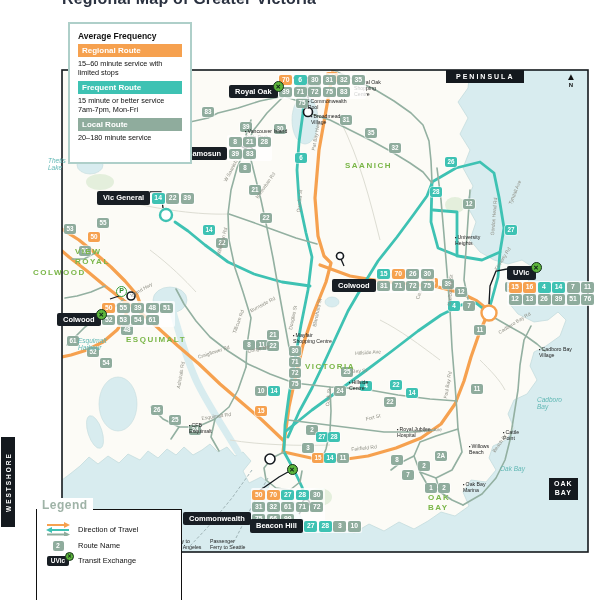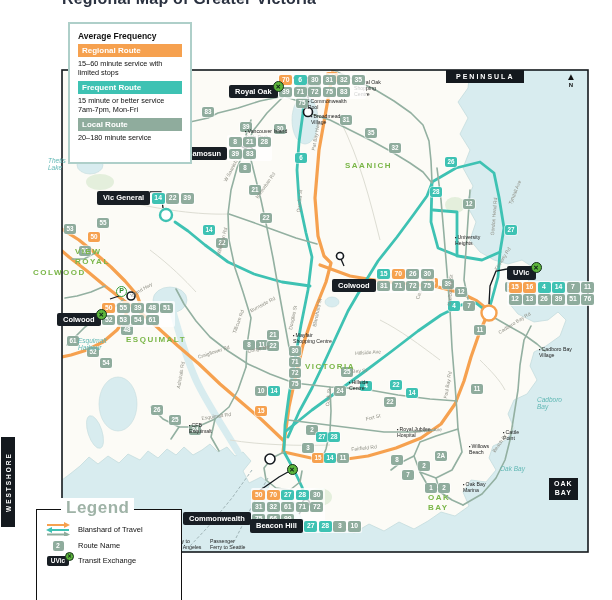--- a/index.html
+++ b/index.html
@@ -55,22 +55,22 @@
   .tab-right{letter-spacing:1px;padding:2px 5px;white-space:pre-line;text-align:center;line-height:1.25;}
   .tab-left{left:1px;top:437px;width:14px;height:90px;padding:0;display:flex;align-items:center;
        justify-content:center;writing-mode:vertical-rl;transform:rotate(180deg);font-size:6.5px;letter-spacing:2px;}
   #compass{position:absolute;left:566px;top:72px;color:#111;text-align:center;line-height:1;z-index:15;}
   #compass .arr{font-size:10px;}
   #compass .n{font-size:6px;font-weight:bold;}
 
   
   .legend{position:absolute;left:36px;top:509px;width:146px;height:100px;border:1.5px solid #111;
        background:#fff;padding:12px 8px 4px;z-index:30;box-sizing:border-box;}
-  .legend-title{position:absolute;top:-12px;left:24px;background:#fff;padding:0 5px;color:#9FB3A7;
-       font-size:17px;letter-spacing:.5px;font-weight:bold;}
+  .legend-title{position:absolute;top:-12px;left:0;background:#fff;padding:0 5px;color:#9FB3A7;
+       font-size:12px;letter-spacing:.5px;font-weight:bold;}
   .li{display:flex;align-items:center;gap:7px;margin-bottom:4.5px;font-size:7.5px;color:#111;}
   .li .ic{width:26px;display:flex;justify-content:center;position:relative;flex:0 0 26px;}
   .li .sub{font-size:6.3px;}
   .mini-pill{background:#181E24;color:#fff;font-size:6.5px;font-weight:bold;padding:1.5px 4px;
        border-radius:2px;position:relative;}
   .mini-pill .xcircle{right:-5px;top:-4px;width:9px;height:9px;line-height:7.5px;font-size:5.5px;}
   .lbadge{min-width:11px;height:10.5px;border-radius:2px;color:#fff;font-size:6.8px;font-weight:bold;
        line-height:10.5px;text-align:center;}
   .lp{position:static;}
 
@@ -451,21 +451,21 @@
       <span class="ic">
         <svg width="24" height="14">
           <line x1="1" y1="3" x2="19" y2="3" stroke="#F6A14F" stroke-width="2"></line>
             <path d="M18,0 L24,3 L18,6 Z" fill="#F6A14F"></path>
           <line x1="5" y1="8" x2="23" y2="8" stroke="#3EC2B3" stroke-width="2"></line>
             <path d="M6,5 L0,8 L6,11 Z" fill="#3EC2B3"></path>
           <line x1="1" y1="12.5" x2="19" y2="12.5" stroke="#8FAC9D" stroke-width="2"></line>
             <path d="M18,9.5 L24,12.5 L18,15.5 Z" fill="#8FAC9D"></path>
         </svg>
       </span>
-      <span>Blanshard of Travel</span>
+      <span>Direction of Travel</span>
     </div>
     <div class="li">
       <span class="ic">
           <span class="lbadge c-g">2</span>
         </span>
       <span>Route Name</span>
     </div>
     <div class="li">
       <span class="ic">
         <span class="mini-pill"><span>UVic</span><span class="xcircle">✕</span></span>

